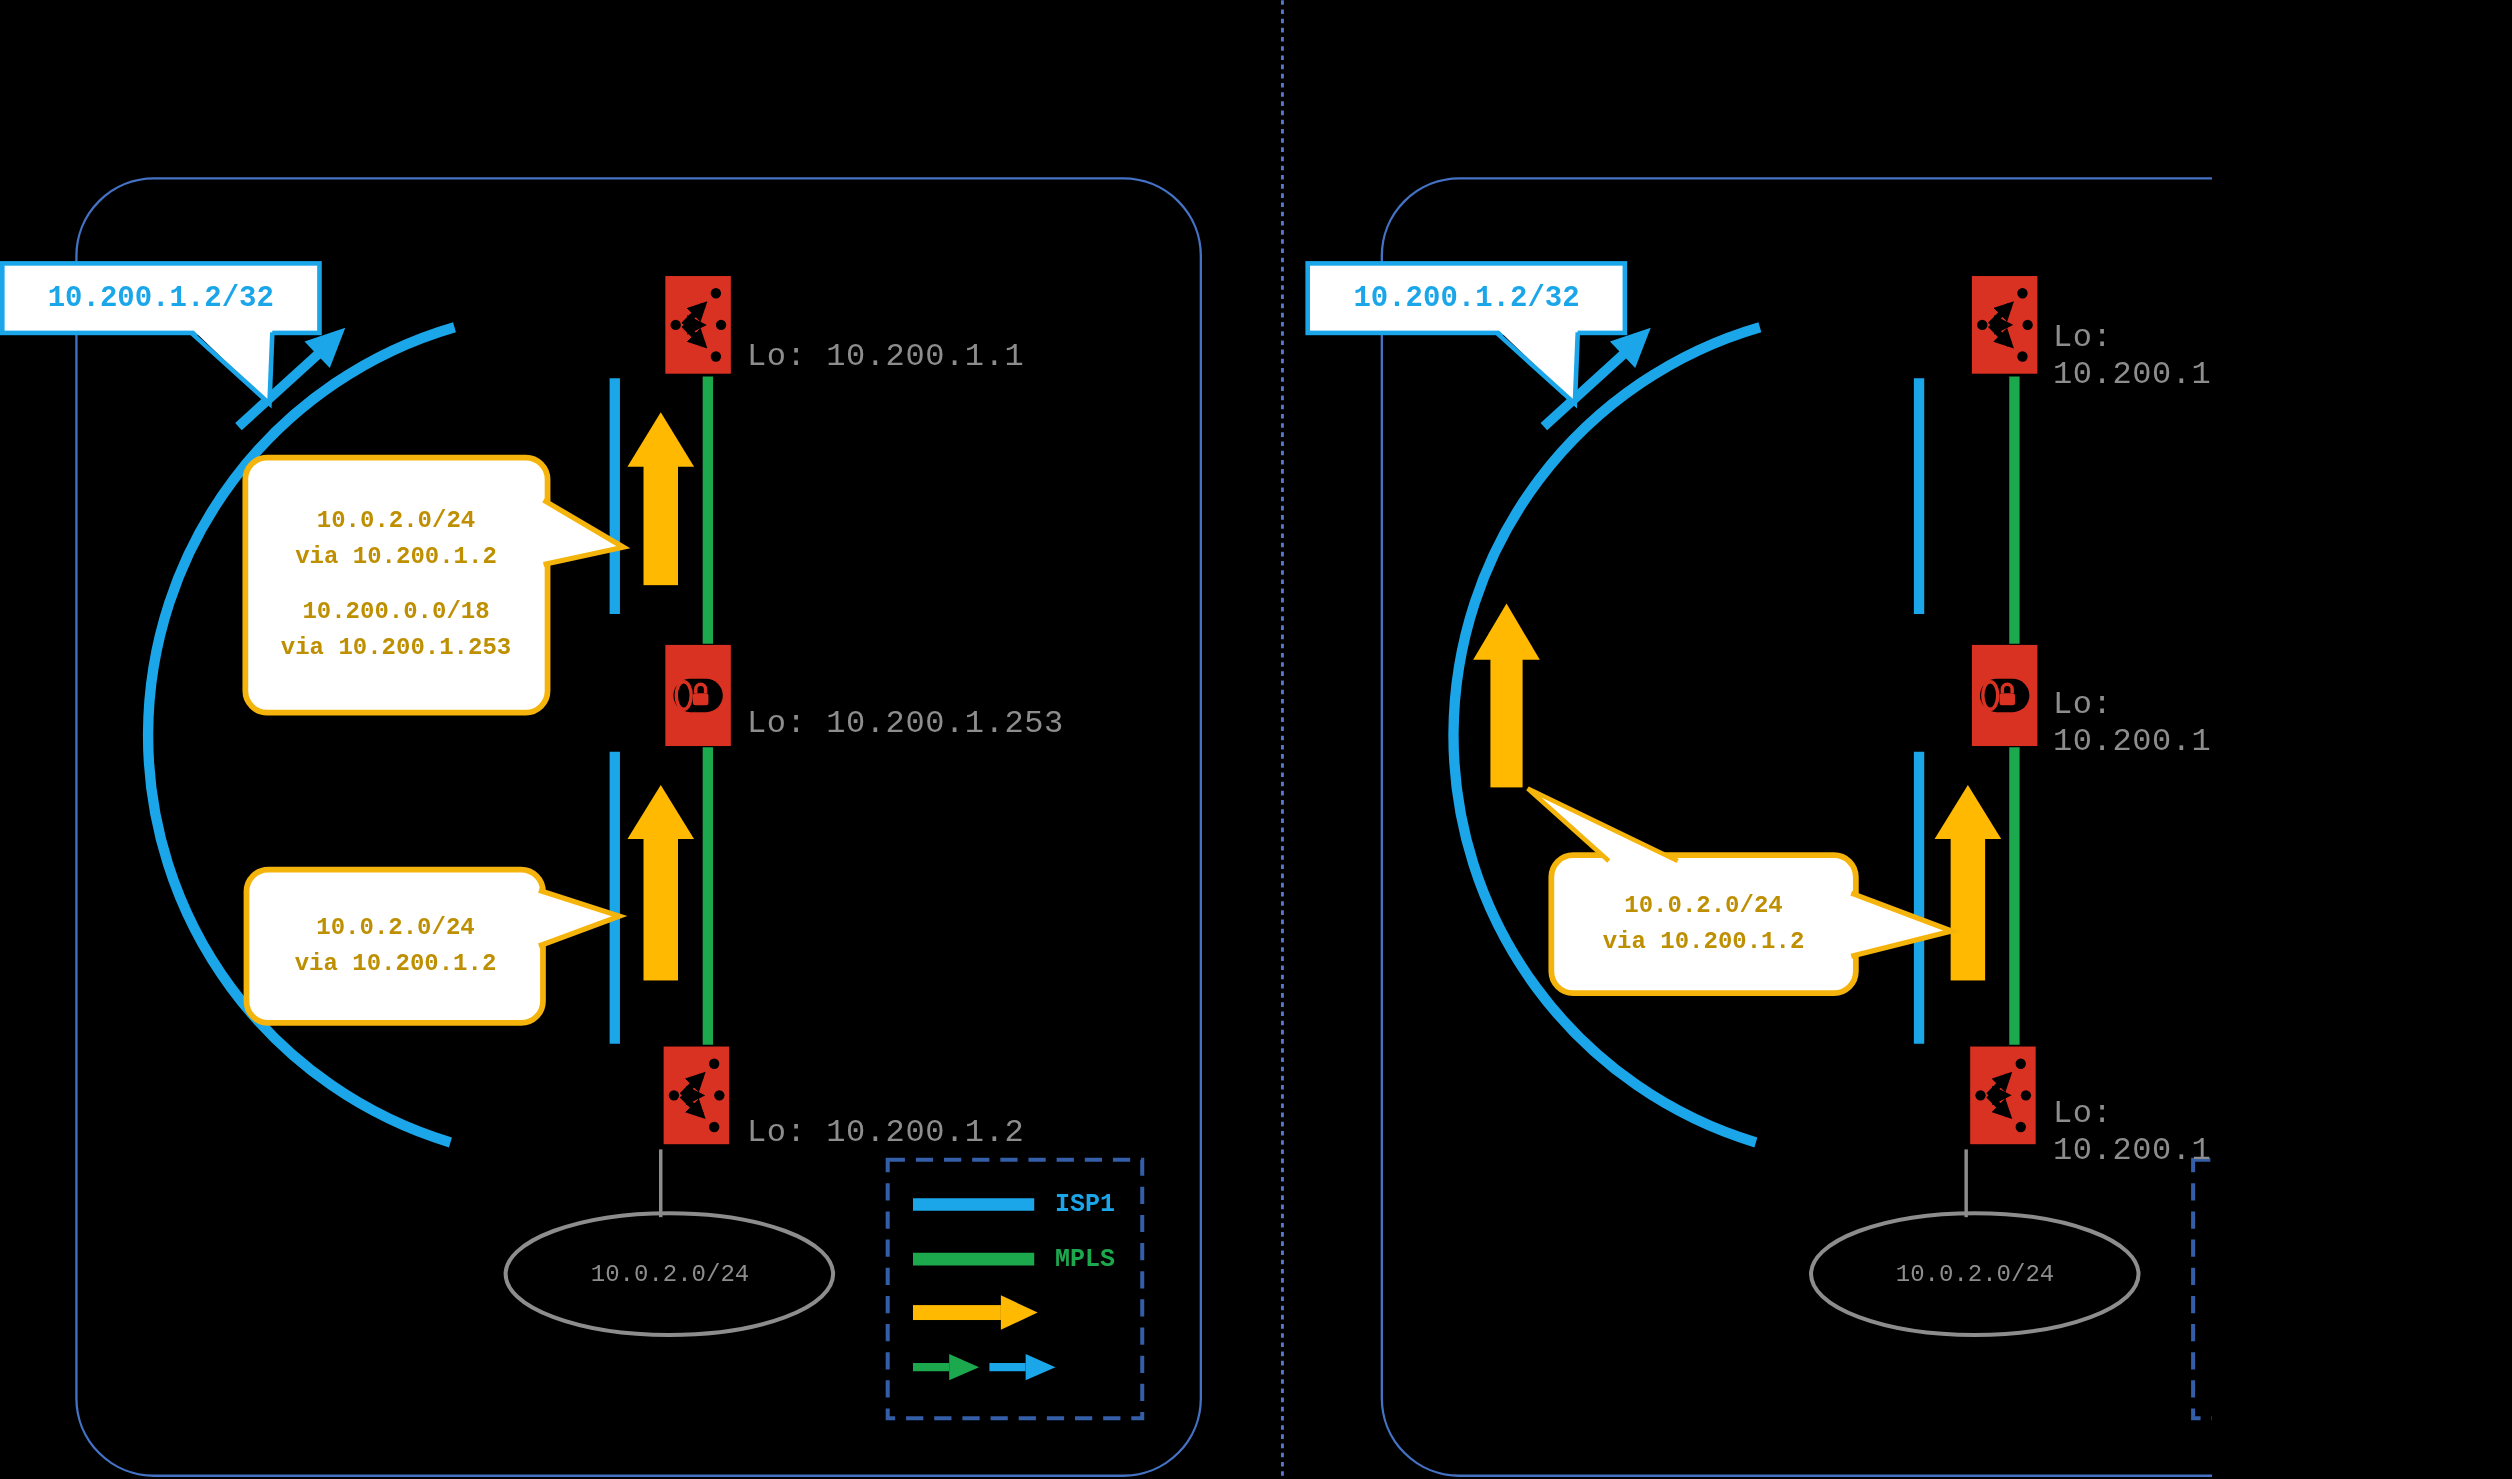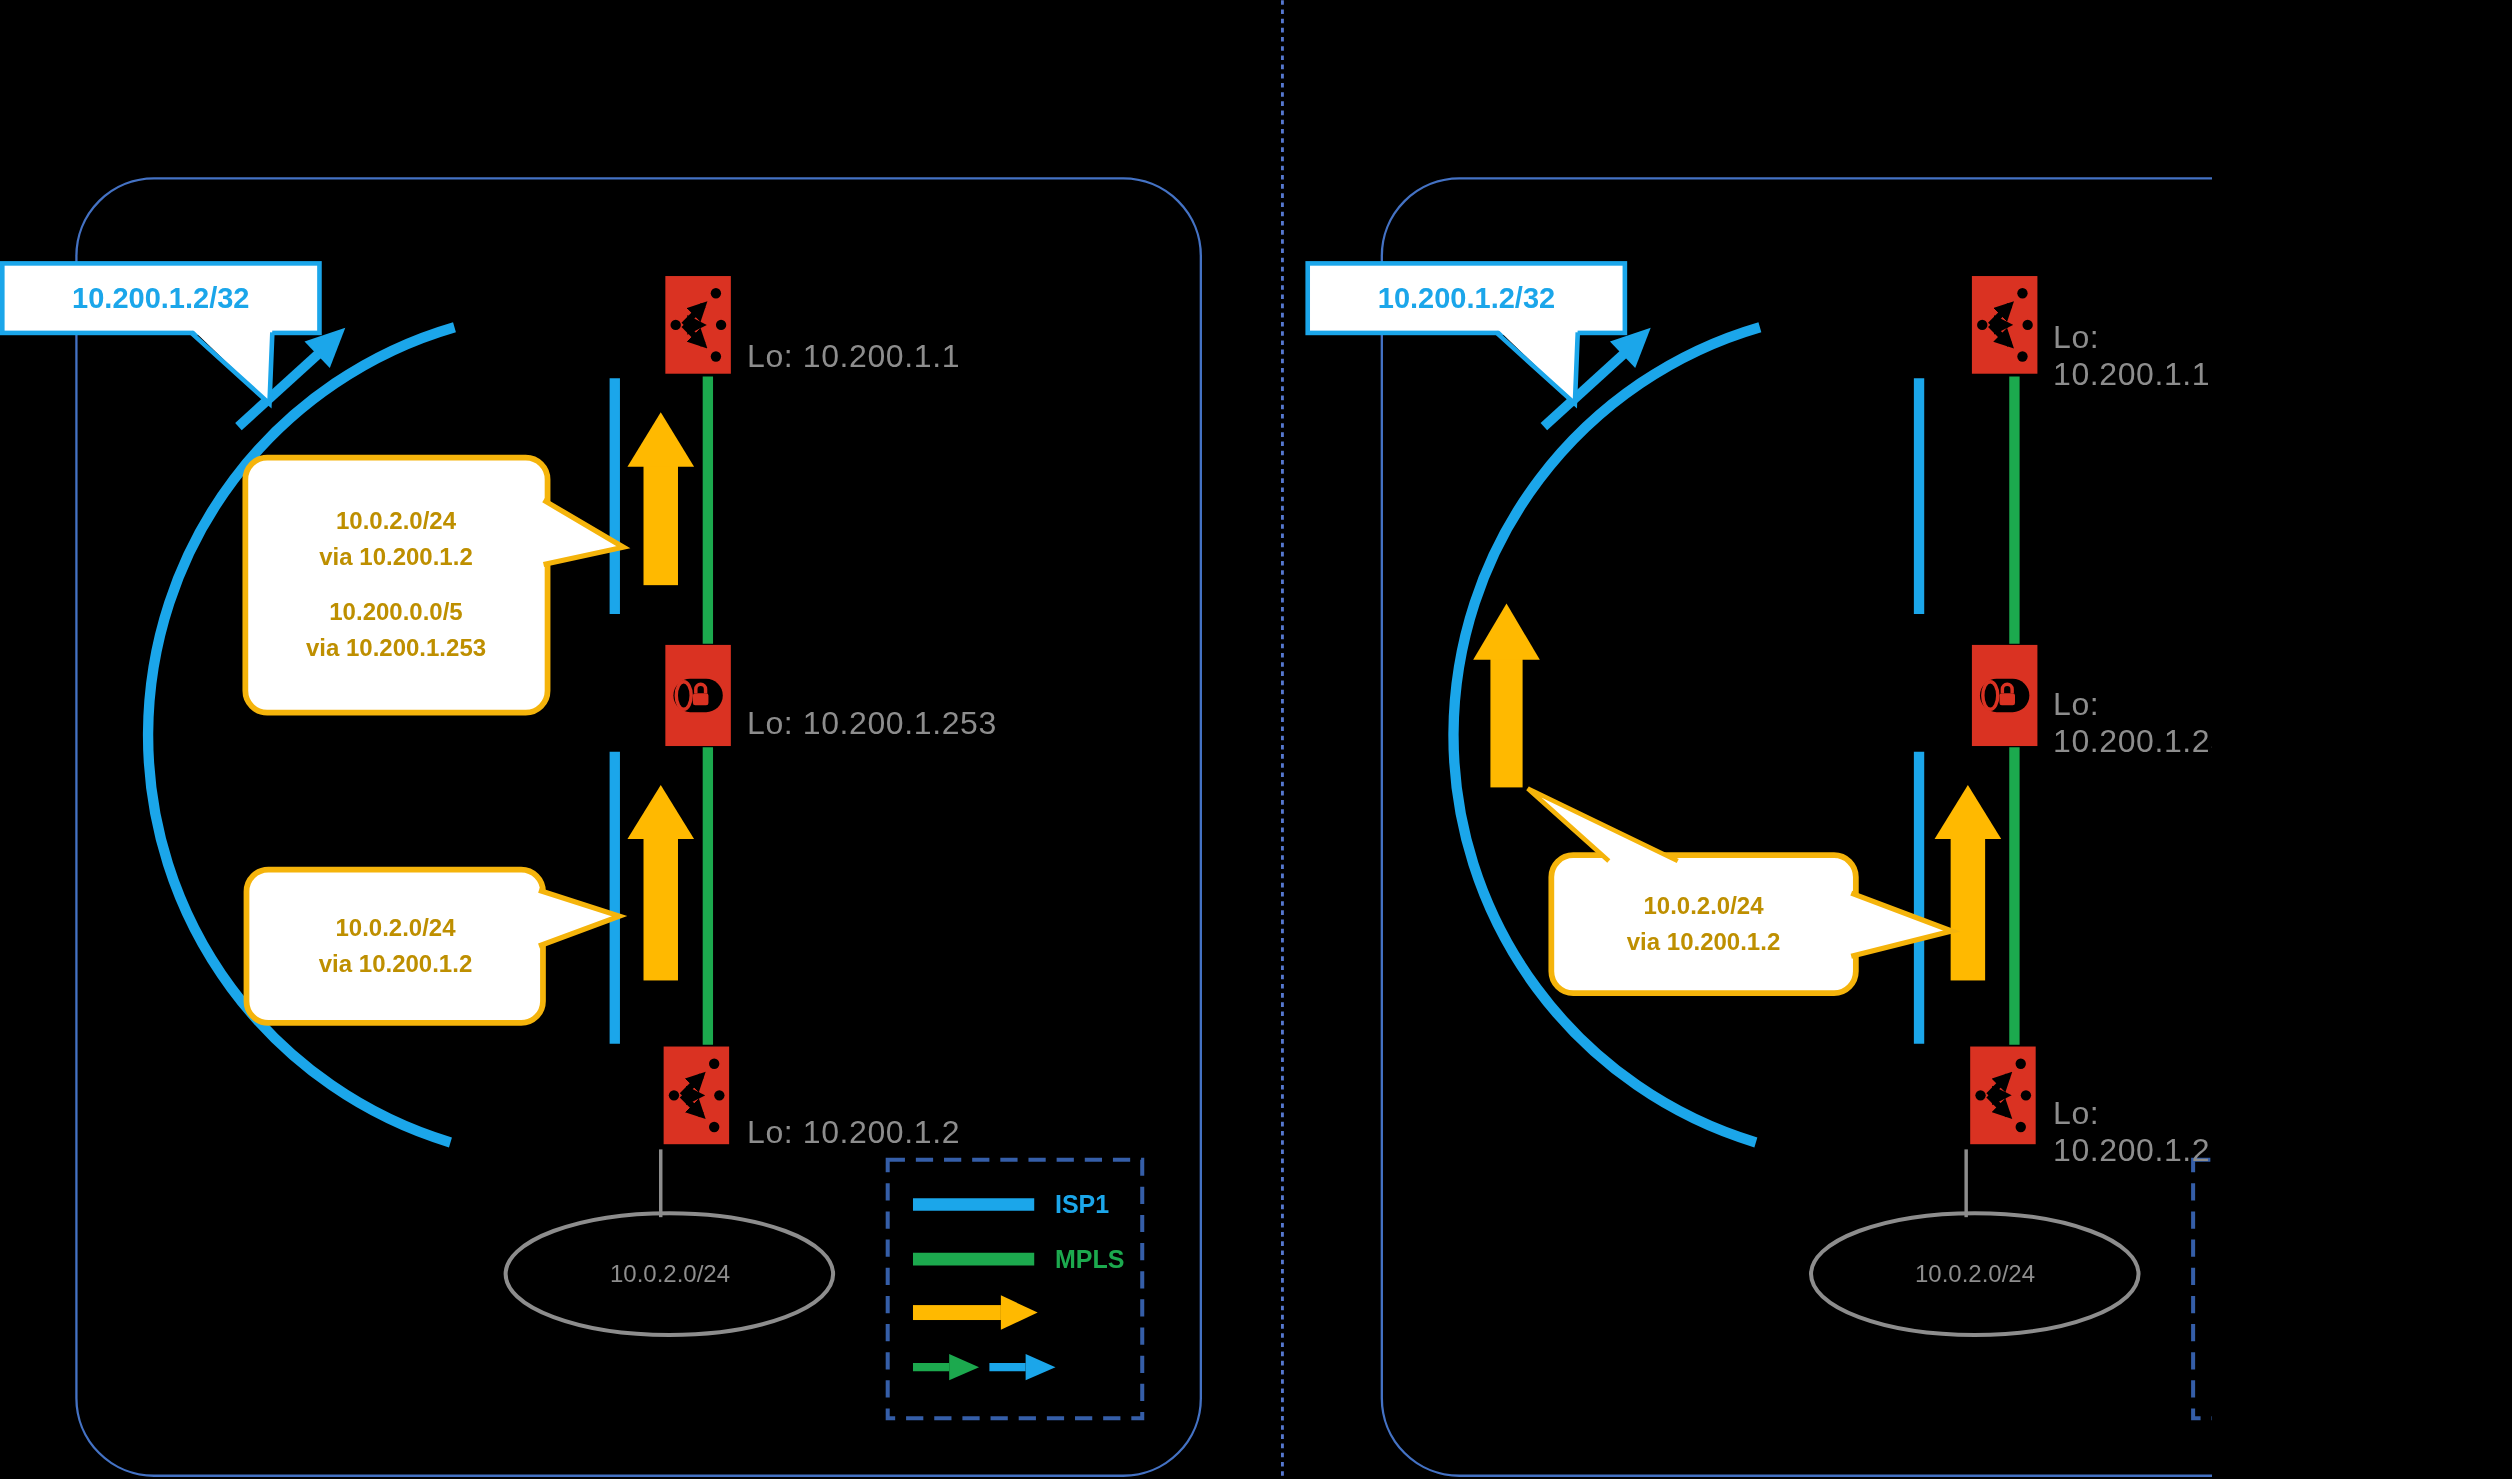--- a/index.html
+++ b/index.html
@@ -2,21 +2,21 @@
 <html style="--background: #000000; --panel_border: #4472C4; --divider: #5577CE; --legend_border: #355EA8; --isp1: #1BA6EA; --mpls: #1CA94E; --advertise: #FFB900; --callout_border: #F5B40B; --callout_text: #BE8F00; --node_red: #DA3222; --label_gray: #8D8D8D;font-size:9.2px"><head>
 <meta charset="utf-8">
 <style>
   :root{
     --background:#000000; --panel_border:#4472C4; --divider:#5577CE;
     --legend_border:#355EA8; --isp1:#1BA6EA; --mpls:#1CA94E; --advertise:#FFB900;
     --callout_border:#F5B40B; --callout_text:#BE8F00; --node_red:#DA3222; --label_gray:#8D8D8D;
   }
   html,body{margin:0;padding:0;background:var(--background);}
   #canvas{position:relative;width:2212px;height:1480px;background:var(--background);
-          overflow:hidden;font-family:Liberation Sans, sans-serif;}
+          overflow:hidden;font-family:Liberation Mono, monospace;}
   #diagram{position:absolute;left:0;top:0;}
   .panel{fill:none;stroke:var(--panel_border);stroke-width:4;}
   .s-isp{stroke:var(--isp1);} .f-isp{fill:var(--isp1);}
   .s-mpls{stroke:var(--mpls);} .f-mpls{fill:var(--mpls);}
   .f-adv{fill:var(--advertise);}
   .s-gold{stroke:var(--callout_border);} .f-red{fill:var(--node_red);} .s-red{stroke:var(--node_red);}
   .s-gray{stroke:var(--label_gray);}
   .w18{stroke-width:18;} .w17{stroke-width:17;} .w22{stroke-width:22;} .w14{stroke-width:14;}
   .co-fill{fill:#ffffff;}
   .txt{position:absolute;display:flex;align-items:center;}
@@ -178,21 +178,21 @@
 </svg>
 
 <div class="txt center cyan-text" style="left:2.3px;top:263px;width:317px;height:70px;">10.200.1.2/32</div>
 
 <div class="txt center gold-text" style="left:245px;top:457px;width:302px;height:255px;gap:19.5px;">
   <div>
     <div>10.0.2.0/24</div>
     <div>via 10.200.1.2</div>
   </div>
   <div>
-    <div>10.200.0.0/5</div>
+    <div>10.200.0.0/18</div>
     <div>via 10.200.1.253</div>
   </div>
 </div>
 
 <div class="txt center gold-text" style="left:247px;top:869px;width:297px;height:153px;">
   <div>
     <div>10.0.2.0/24</div>
     <div>via 10.200.1.2</div>
   </div>
 </div>

